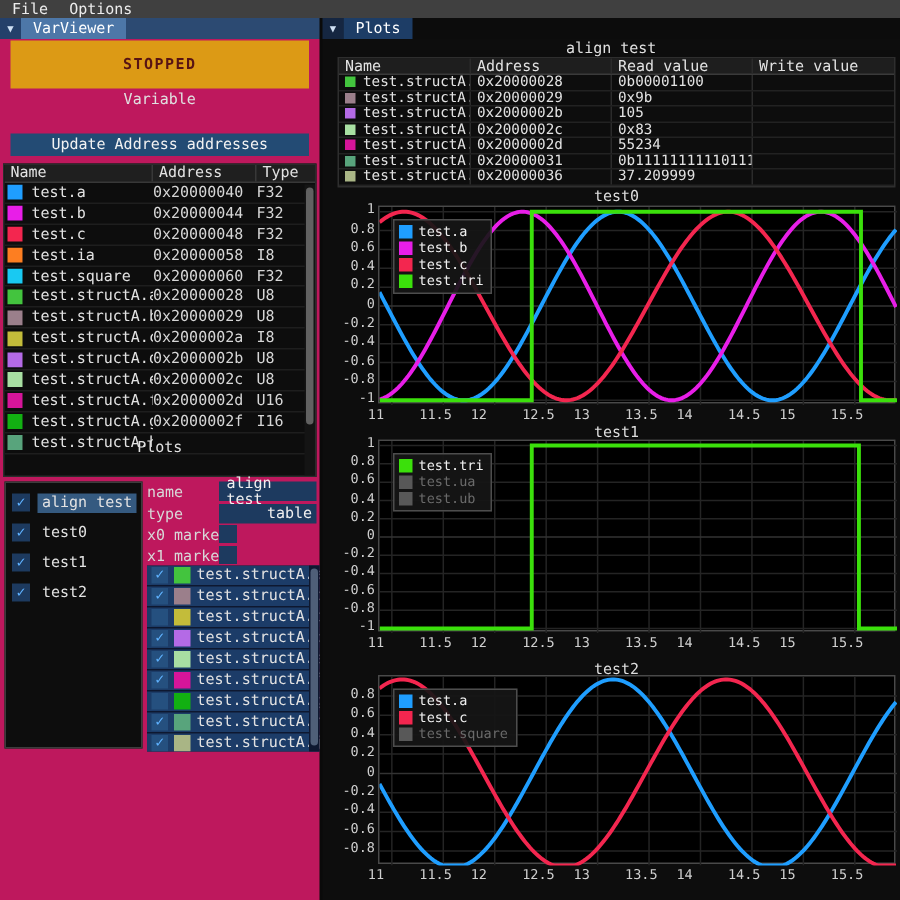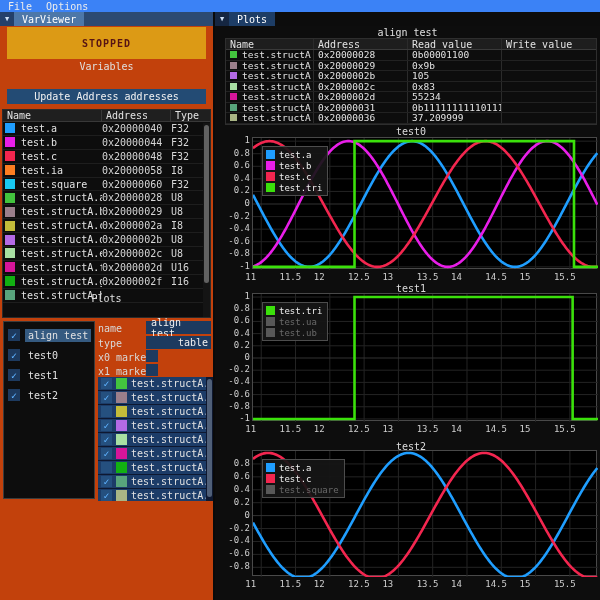--- a/index.html
+++ b/index.html
@@ -2,38 +2,38 @@
 <html><head>
 <meta charset="utf-8">
 <style>
   * { margin:0; padding:0; box-sizing:border-box; }
   html,body { width:600px; height:600px; overflow:hidden; background:#0a0a0a;
     font-family:"DejaVu Sans Mono", monospace; font-size:10px; color:#e2e2e2; }
   .abs { position:absolute; }
   #app { position:relative; width:600px; height:600px; }
 
   
-  #menubar { left:0; top:0; width:600px; height:12px; background:#3b82f6;
+  #menubar { left:0; top:0; width:600px; height:12px; background:#404040;
     display:flex; align-items:center; gap:14px; padding-left:8px; }
   .menu-item { color:#ececec; cursor:default; }
 
   
   .strip { height:14px; display:flex; align-items:stretch; }
   #left-strip  { left:0; top:12px; width:213px; background:#2c4a72; }
   #right-strip { left:215px; top:12px; width:385px; background:#0c0c0c; }
   .collapse-box { width:14px; display:flex; align-items:center; justify-content:center;
     font-size:7px; color:#cfe0f4; }
   #left-strip .collapse-box { background:#24406a; }
   #right-strip .collapse-box { background:#152641; }
   .tab { display:flex; align-items:center; padding:0 8px; color:#fff; }
   #left-strip .tab { background:#4d77a8; }
   #right-strip .tab { background:#1d3d66; }
 
   
-  #left-panel { left:0; top:26px; width:213px; height:574px; background:#c2410c; }
+  #left-panel { left:0; top:26px; width:213px; height:574px; background:#be185d; }
   #right-panel { left:215px; top:26px; width:385px; height:574px; background:#0d0d0d; }
 
   .btn { display:flex; align-items:center; justify-content:center; cursor:pointer;
     background:#234b74; color:#f2f2f2; }
   #stopped-btn { left:7px; top:1px; width:199px; height:32px; background:#dc9a15;
     color:#571414; font-weight:bold; letter-spacing:1px; }
   .center-label { display:flex; align-items:center; justify-content:center; color:#e0e0e0; }
 
   
   #var-table { left:2px; top:83px; width:209px; height:209px; background:#0d0d0d;
@@ -113,21 +113,21 @@
     <div class="tab">VarViewer</div>
   </div>
 
   <div id="right-strip" class="abs strip">
     <div class="collapse-box">▼</div>
     <div class="tab">Plots</div>
   </div>
 
   <div id="left-panel" class="abs">
     <div id="stopped-btn" class="abs btn">STOPPED</div>
-    <div class="abs center-label" style="left:0;top:34px;width:213px;height:12px;">Variables</div>
+    <div class="abs center-label" style="left:0;top:34px;width:213px;height:12px;">Variable</div>
     <div class="abs btn" style="left:7px;top:63px;width:199px;height:15px;">Update Address addresses</div>
 
     <div id="var-table" class="abs">
       <div class="vt-header">
         <div class="col-name">Name</div>
         <div class="col-addr">Address</div>
         <div class="col-type">Type</div>
       </div>
       <div class="vt-rows" id="var-rows">
           <div class="vt-row">

